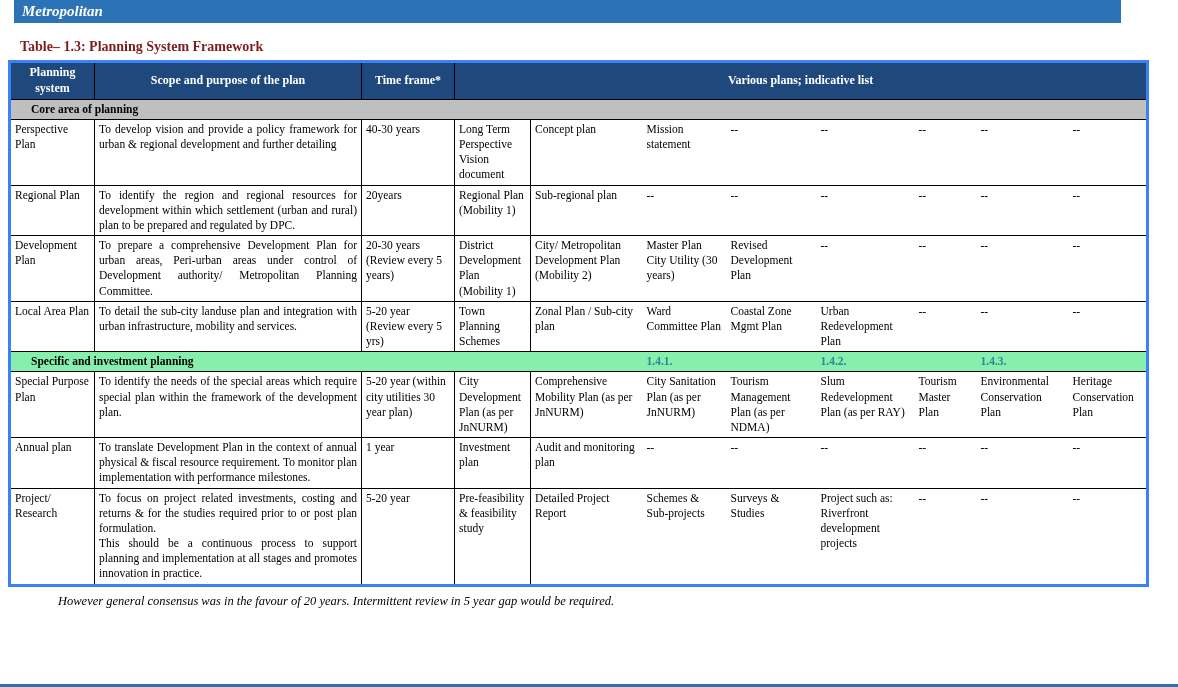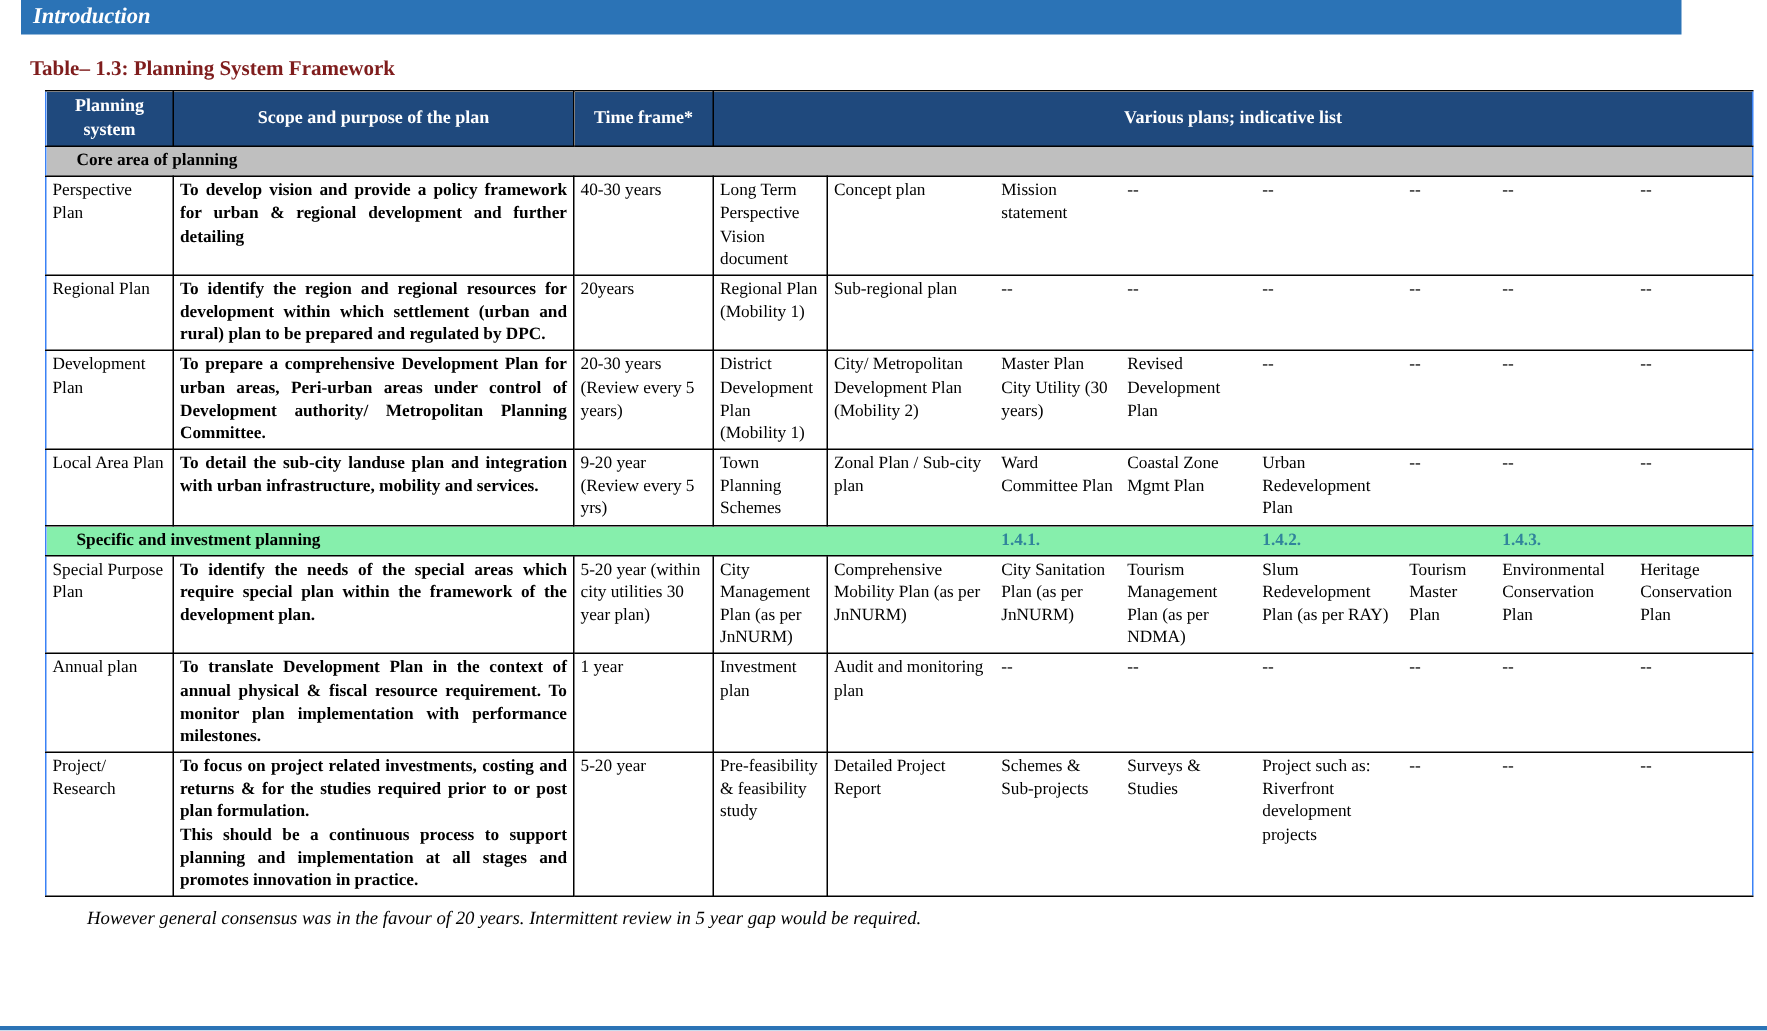--- a/index.html
+++ b/index.html
@@ -13,57 +13,57 @@
     margin:0 57px 0 14px; height:23px; background:#2B73B6;
     color:#fff; font-weight:bold; font-style:italic; font-size:15px;
     line-height:23px; padding-left:8px;
   }
   .caption {
     color:#7f1d1d; font-weight:bold; font-size:14px;
     margin:16px 0 5px 20px;
   }
   table.fw {
     border-collapse:collapse; table-layout:fixed;
-    width:1138px; margin-left:30px;
+    width:1138px; margin-left:8px;
     font-size:11.5px; line-height:1.32;
-    border:1px solid #3b82f6;
+    border:3px solid #3b82f6;
   }
   table.fw td, table.fw th {
     border-top:1px solid #000; border-bottom:1px solid #000;
     padding:2px 4px; vertical-align:top; overflow:hidden;
   }
   .vb { border-right:1px solid #000; }
   table.fw th {
     background:#1F497D; color:#fff; font-size:12px; font-weight:bold;
     text-align:center; vertical-align:middle; height:37px;
   }
   tr.section-row td {
     background:#BFBFBF; font-weight:bold; padding-left:20px;
   }
   tr.section-row.specific td { background:#86efac; }
   tr.section-row td.ref {
     color:#31849B; font-weight:bold; padding-left:4px;
   }
-  td.scope { text-align:justify; white-space:pre-line;font-weight:bold; }
+  td.scope { text-align:justify; white-space:pre-line; }
   td.plan-cell { }
   .note {
     font-style:italic; font-size:12.5px; line-height:1.25;
     margin:7px 20px 0 14px;
   }
   .note .l2 { margin-left:44px; }
   .bottom-rule {
     position:absolute; left:0; bottom:0; width:1178px; height:3px;
     background:#2B73B6;
   }
 </style>
 </head>
 <body>
 
 <div class="banner">
-  <span>Introduction</span>
+  <span>Metropolitan</span>
 </div>
 
 <div class="caption">Table– 1.3: Planning System Framework</div>
 
 <table class="fw">
   <colgroup>
     <col style="width:85px">
       <col style="width:267px">
       <col style="width:93px">
     <col style="width:76px">
@@ -126,21 +126,21 @@
     <td class="plan-cell">Revised Development Plan</td>
     <td class="plan-cell">--</td>
     <td class="plan-cell">--</td>
     <td class="plan-cell">--</td>
     <td class="plan-cell">--</td>
   </tr>
 
   <tr>
     <td class="vb">Local Area Plan</td>
     <td class="vb scope">To detail the sub-city landuse plan and integration with urban infrastructure, mobility and services.</td>
-    <td class="vb">9-20 year (Review every 5 yrs)</td>
+    <td class="vb">5-20 year (Review every 5 yrs)</td>
     <td class="vb plan-cell">Town Planning Schemes</td>
     <td class="plan-cell">Zonal Plan / Sub-city plan</td>
     <td class="plan-cell">Ward Committee Plan</td>
     <td class="plan-cell">Coastal Zone Mgmt Plan</td>
     <td class="plan-cell">Urban Redevelopment Plan</td>
     <td class="plan-cell">--</td>
     <td class="plan-cell">--</td>
     <td class="plan-cell">--</td>
   </tr>
 
@@ -151,21 +151,21 @@
     <td class="ref">1.4.2.</td>
     <td></td>
     <td class="ref">1.4.3.</td>
     <td></td>
   </tr>
 
   <tr>
     <td class="vb">Special Purpose Plan</td>
     <td class="vb scope">To identify the needs of the special areas which require special plan within the framework of the development plan.</td>
     <td class="vb">5-20 year (within city utilities 30 year plan)</td>
-    <td class="vb plan-cell">City Management Plan (as per JnNURM)</td>
+    <td class="vb plan-cell">City Development Plan (as per JnNURM)</td>
     <td class="plan-cell">Comprehensive Mobility Plan (as per JnNURM)</td>
     <td class="plan-cell">City Sanitation Plan (as per JnNURM)</td>
     <td class="plan-cell">Tourism Management Plan (as per NDMA)</td>
     <td class="plan-cell">Slum Redevelopment Plan (as per RAY)</td>
     <td class="plan-cell">Tourism Master Plan</td>
     <td class="plan-cell">Environmental Conservation Plan</td>
     <td class="plan-cell">Heritage Conservation Plan</td>
   </tr>
 
   <tr>

